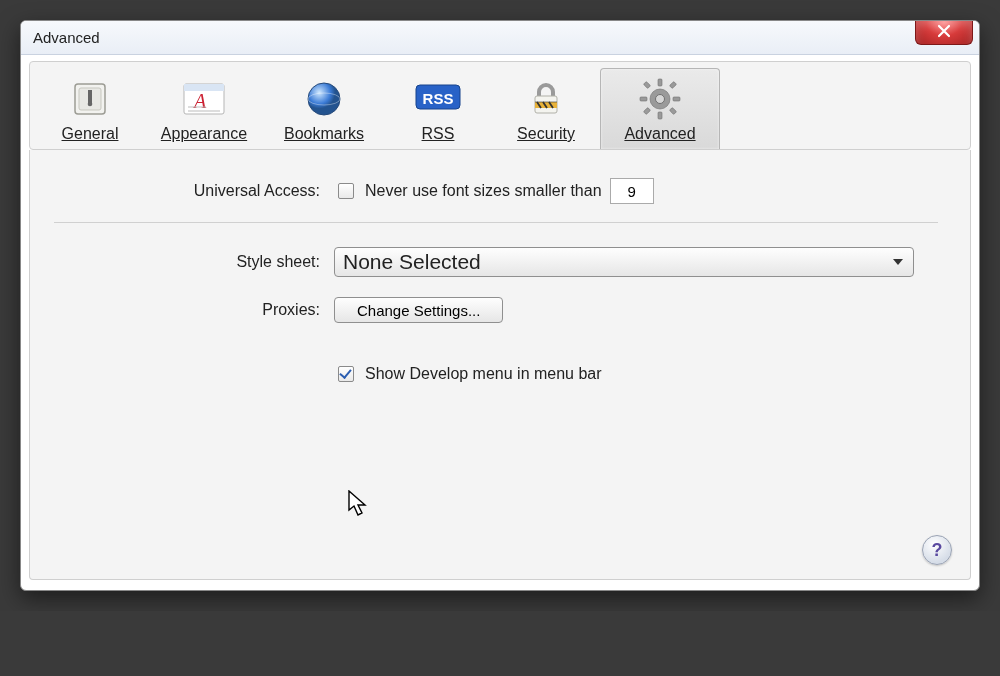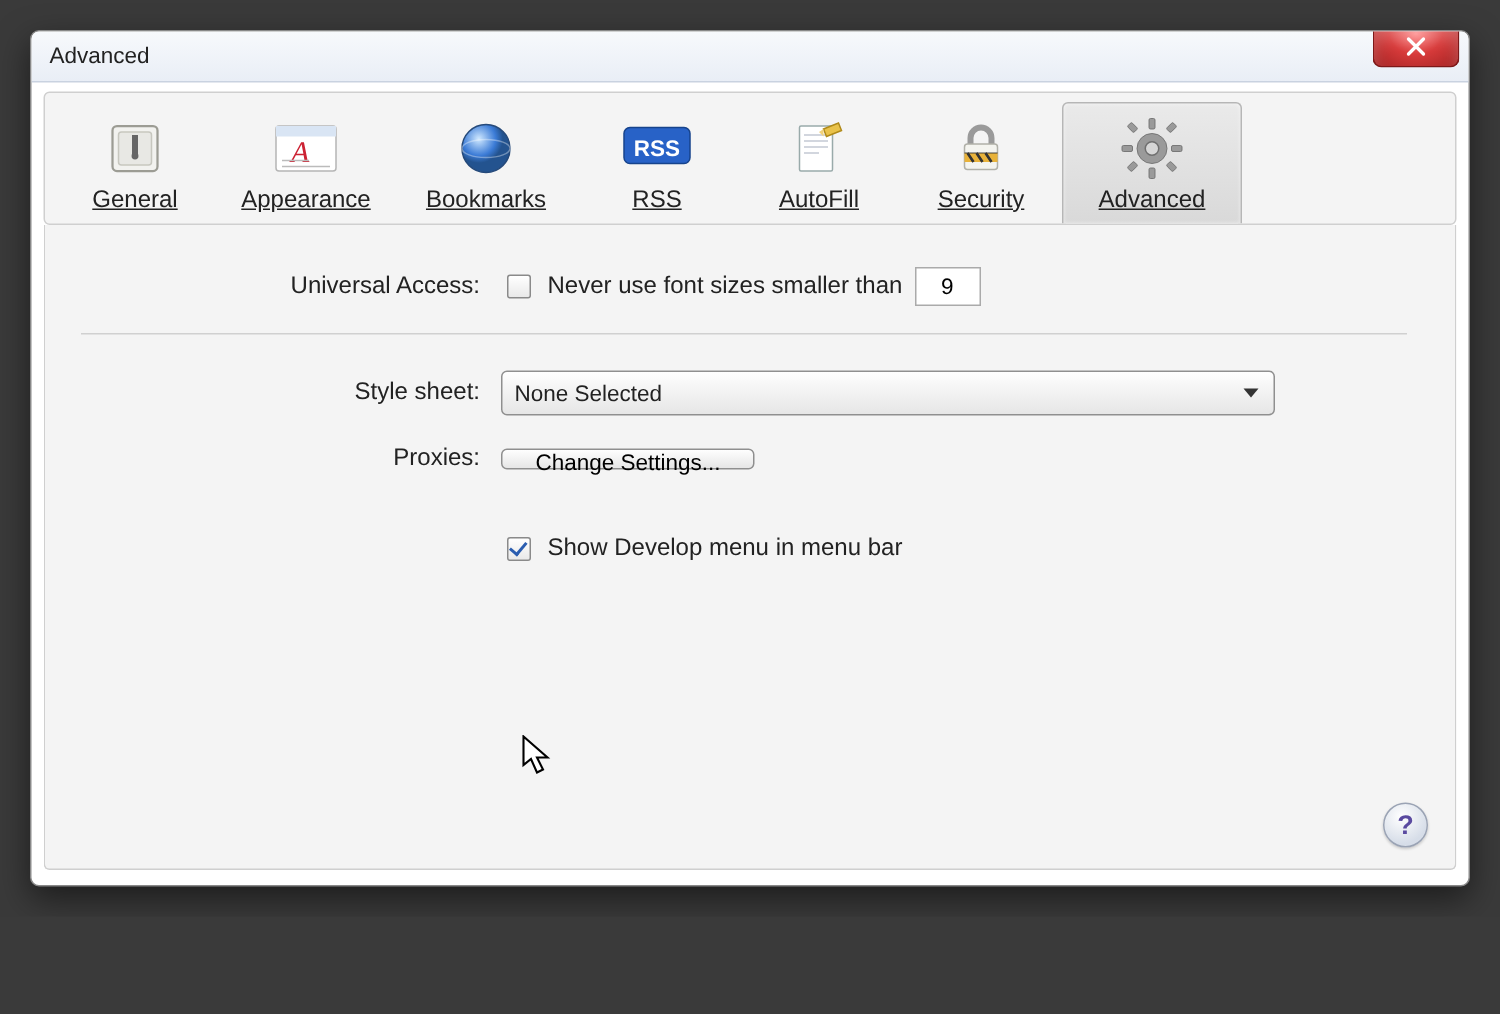--- a/index.html
+++ b/index.html
@@ -150,37 +150,37 @@
   .numinput{
     width:44px;height:26px;
     border:1px solid #aaa;
     background:#fff;
     text-align:center;
     font-size:15px;
     padding:0 4px;
   }
 
   .dropdown{
-    width:516px;height:30px;
+    width:580px;height:30px;
     border:1px solid #8f8f8f;
     border-radius:4px;
     background:linear-gradient(#fefefe,#e6e6e6);
     display:flex;align-items:center;
     padding:0 8px;
-    font-size:15px;
+    font-size:21px;
     cursor:pointer;
     position:relative;
   }
   .dropdown .arrow{
     position:absolute;right:10px;top:50%;transform:translateY(-50%);
     width:0;height:0;border-left:5px solid transparent;border-right:5px solid transparent;border-top:6px solid #333;
   }
 
   .btn{
-    height:14px;
+    height:26px;
     padding:0 22px;
     border:1px solid #8f8f8f;
     border-radius:4px;
     background:linear-gradient(#fefefe,#e6e6e6);
     font-size:15px;
     cursor:pointer;
   }
 
   .helpbtn{
     position:absolute;right:18px;bottom:14px;
@@ -261,31 +261,20 @@
     <div class="tbitem">
       <div class="ic">
         <svg width="48" height="32" viewBox="0 0 48 32">
           <rect x="2" y="2" width="44" height="24" rx="4" fill="#2862c7" stroke="#16438c"></rect>
           <text x="24" y="21" text-anchor="middle" font-family="Arial" font-weight="bold" font-size="15" fill="#fff">RSS</text>
         </svg>
       </div>
       <span class="lbl">RSS</span>
     </div>
 
-    <div class="tbitem">
-      <div class="ic">
-        <svg width="42" height="42" viewBox="0 0 42 42">
-          <rect x="8" y="6" width="22" height="30" rx="1" fill="#fff" stroke="#9aa"></rect>
-          <path d="M11 12 h16 M11 16 h16 M11 20 h16 M11 24 h10" stroke="#c3c9d4"></path>
-          <path d="M24 8 l10 -4 l2 5 l-10 4 z" fill="#e9c24a" stroke="#b08a1a"></path>
-          <path d="M24 8 l-3 2 l3 3 z" fill="#f2d27a"></path>
-        </svg>
-      </div>
-      <span class="lbl">AutoFill</span>
-    </div>
 
     <div class="tbitem">
       <div class="ic">
         <svg width="42" height="42" viewBox="0 0 42 42">
           <path d="M14 18 v-4 a7 7 0 0 1 14 0 v4" fill="none" stroke="#9a9a9a" stroke-width="4"></path>
           <rect x="10" y="18" width="22" height="17" rx="2" fill="#f4f4ef" stroke="#b0b0a8"></rect>
           <rect x="10" y="24" width="22" height="6" fill="#e8b23a"></rect>
           <path d="M10 24 h22" stroke="#333" stroke-width="0.6"></path>
           <path d="M12 24 l4 6 M18 24 l4 6 M24 24 l4 6" stroke="#333" stroke-width="1.8"></path>
         </svg>

